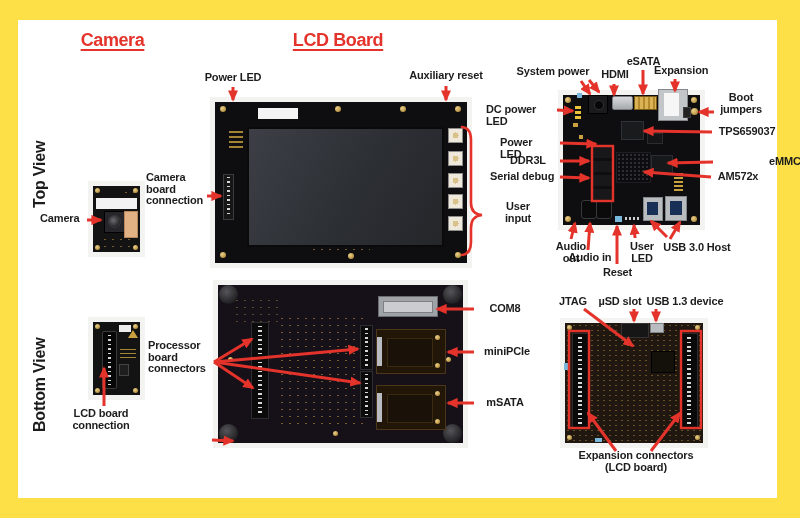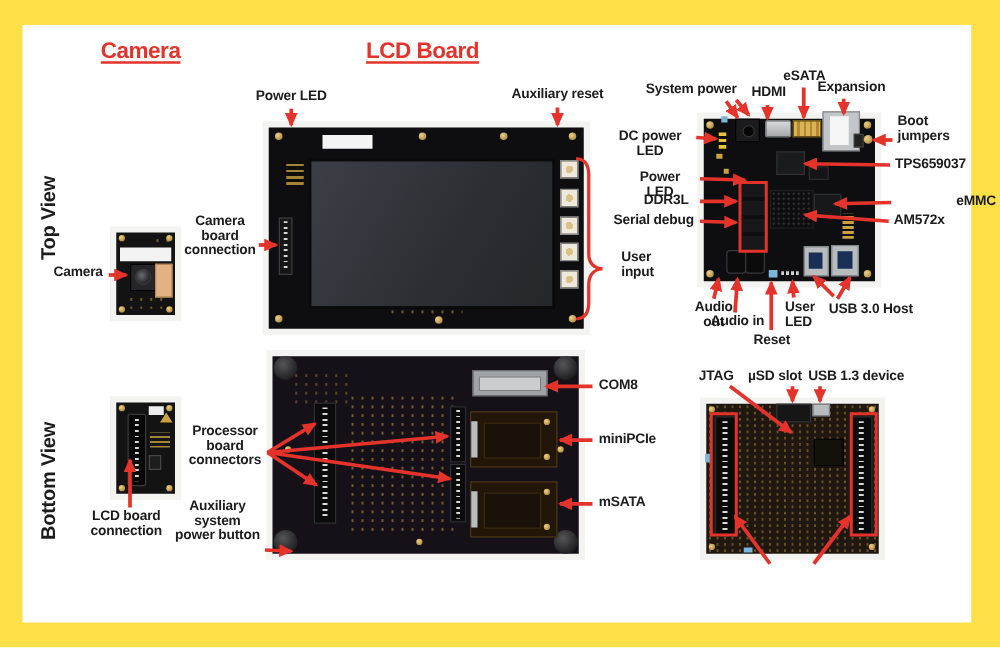--- a/index.html
+++ b/index.html
@@ -6,21 +6,21 @@
   body{font-family:"Liberation Sans",sans-serif;}
   #stage{position:relative;width:800px;height:518px;background:#fde047;overflow:hidden;}
   #panel{position:absolute;left:18px;top:20px;width:759px;height:478px;background:#ffffff;}
   .hdr{position:absolute;z-index:60;font-weight:bold;font-size:18px;line-height:20px;color:#e4332b;
        text-align:center;text-decoration:underline;text-decoration-thickness:2px;text-underline-offset:3px;
        letter-spacing:-0.4px;}
   .vlab{position:absolute;z-index:60;writing-mode:vertical-rl;transform:rotate(180deg);
         font-weight:bold;font-size:16px;color:#1c1c1c;text-align:center;letter-spacing:-0.2px;}
   .lbl{position:absolute;z-index:60;font-weight:bold;font-size:11px;line-height:11.5px;color:#1c1c1c;
        white-space:pre-line;letter-spacing:-0.15px;}
-  .c{text-align:center}.r{text-align:center}.l{text-align:left}
+  .c{text-align:center}.r{text-align:left}.l{text-align:center}
   .board{position:absolute;z-index:10;box-shadow:0 0 0 5px #f3f3f1;}
   .part{position:absolute;}
   .screw{position:absolute;width:6px;height:6px;border-radius:50%;
          background:radial-gradient(circle at 35% 35%,#ecd08a,#a07a26);}
   .screw.sm{width:5px;height:5px;}
   .pins{position:absolute;background:repeating-linear-gradient(180deg,#d8d8d8 0 1.5px,transparent 1.5px 4.5px);}
   .goldspeck{position:absolute;background-image:radial-gradient(#c09a3e 1px,transparent 1px);
              background-size:8px 7px;opacity:.55;}
   #arrows{position:absolute;left:0;top:0;z-index:50;pointer-events:none;}
   .foot{position:absolute;width:19px;height:19px;border-radius:50%;
@@ -245,23 +245,20 @@
   <div class="lbl c" style="left:55px;top:408px;width:92px;">LCD board
 connection</div>
 
   <div class="lbl c" style="left:196px;top:72px;width:74px;">Power LED</div>
   <div class="lbl c" style="left:385px;top:70px;width:122px;">Auxiliary reset</div>
   <div class="lbl l" style="left:497px;top:201px;width:42px;">User
 input</div>
   <div class="lbl r" style="left:148px;top:340px;width:64px;">Processor
 board
 connectors</div>
-  <div class="lbl r" style="left:136px;top:400px;width:76px;">Auxiliary
-system
-power button</div>
   <div class="lbl l" style="left:479px;top:303px;width:52px;">COM8</div>
   <div class="lbl l" style="left:479px;top:346px;width:56px;">miniPCIe</div>
   <div class="lbl l" style="left:479px;top:397px;width:52px;">mSATA</div>
 
   <div class="lbl c" style="left:516px;top:66px;width:74px;">System power</div>
   <div class="lbl c" style="left:598px;top:69px;width:34px;">HDMI</div>
   <div class="lbl c" style="left:625px;top:56px;width:37px;">eSATA</div>
   <div class="lbl c" style="left:654px;top:65px;width:46px;">Expansion</div>
   <div class="lbl l" style="left:718px;top:92px;width:46px;">Boot
 jumpers</div>
@@ -275,14 +272,16 @@
   <div class="lbl c" style="left:548px;top:241px;width:46px;">Audio out</div>
   <div class="lbl c" style="left:568px;top:252px;width:44px;">Audio in</div>
   <div class="lbl c" style="left:600px;top:267px;width:35px;">Reset</div>
   <div class="lbl l" style="left:628px;top:241px;width:28px;">User
 LED</div>
   <div class="lbl l" style="left:663px;top:242px;width:68px;">USB 3.0 Host</div>
 
   <div class="lbl c" style="left:556px;top:296px;width:34px;">JTAG</div>
   <div class="lbl c" style="left:598px;top:296px;width:44px;">µSD slot</div>
   <div class="lbl c" style="left:646px;top:296px;width:78px;">USB 1.3 device</div>
+  <div class="lbl c" style="left:573px;top:450px;width:126px;">Expansion connectors
+(LCD board)</div>
 
 </div>
 
 </body></html>

